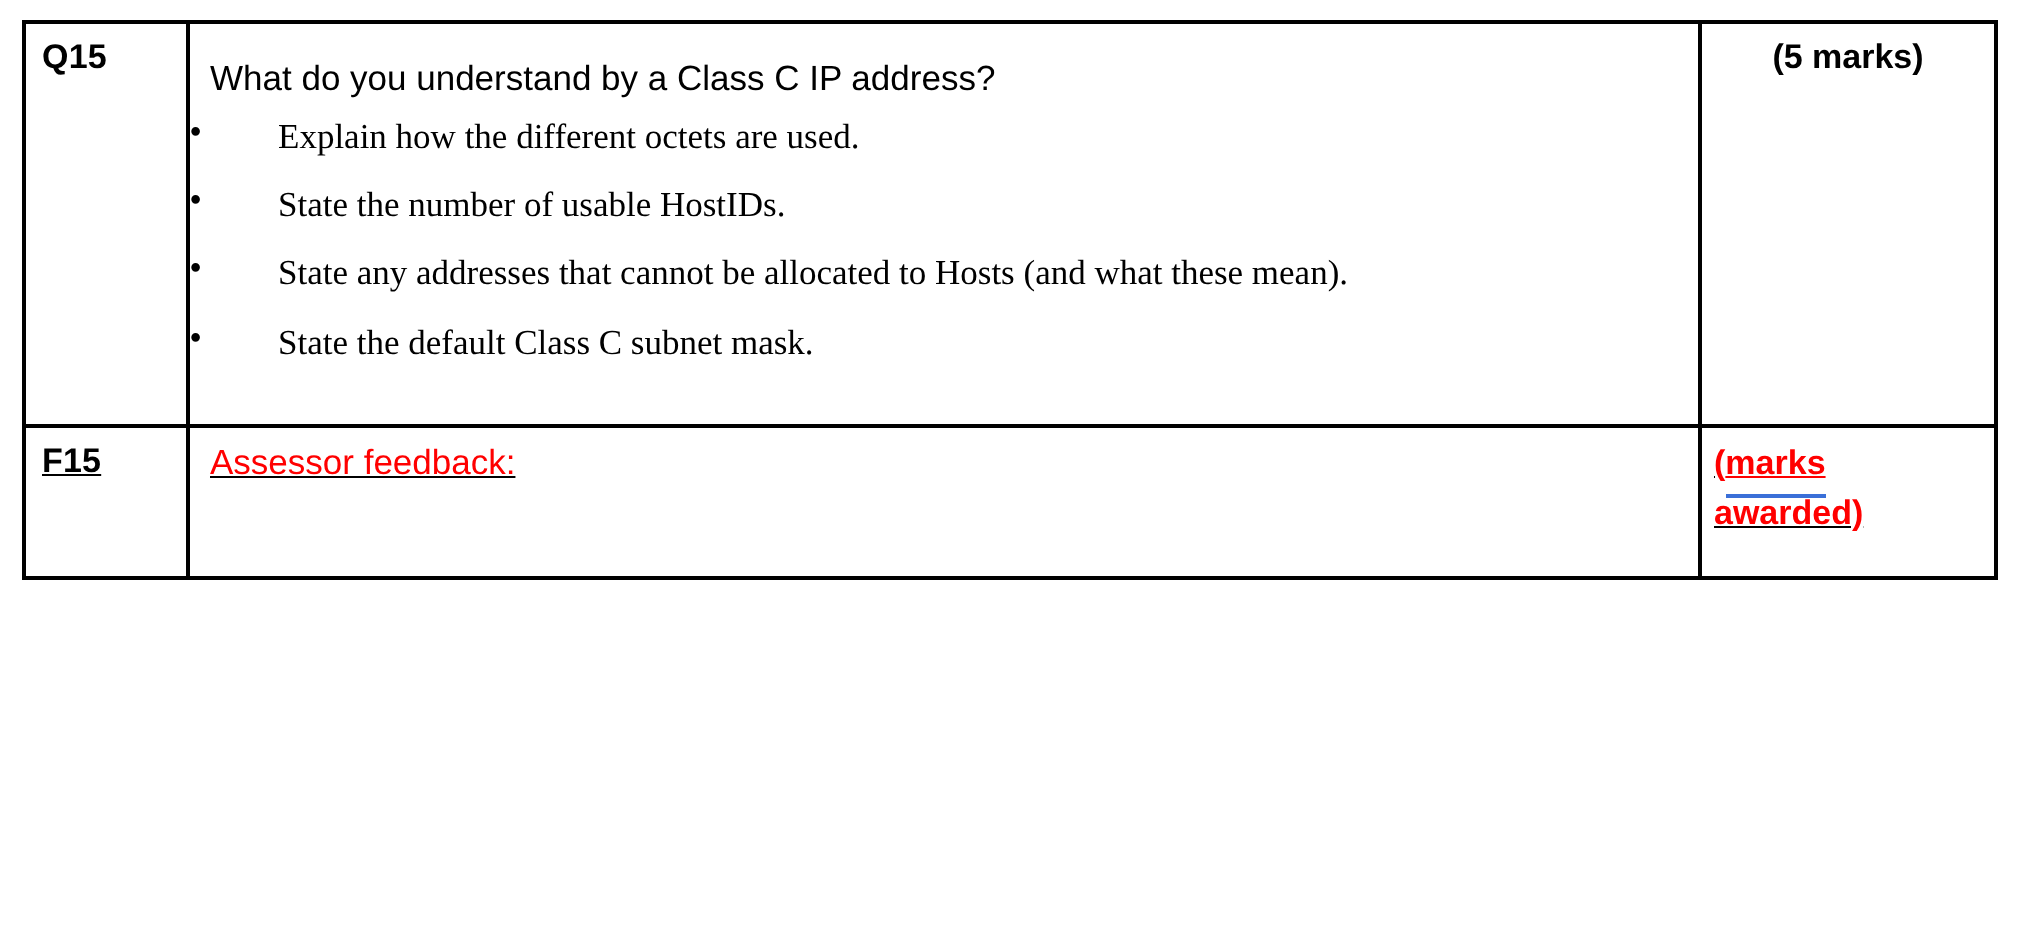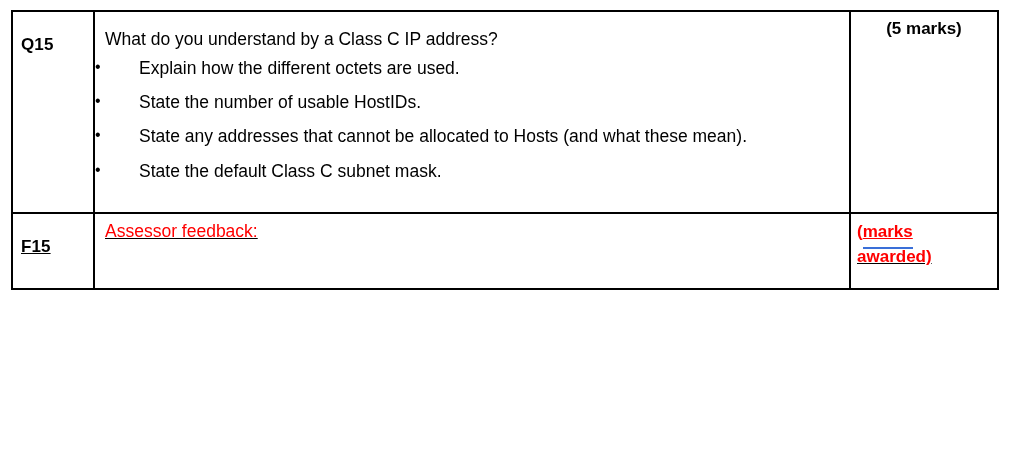--- a/index.html
+++ b/index.html
@@ -48,21 +48,20 @@
   .row-f td { height: 74px; text-decoration: underline; }
 
   
   .code-label {
     font-size: 17px;
     font-weight: bold;
     color: #000000;
     line-height: 1.28;
     padding: 6px 0 0 8px;
     letter-spacing: 0.1px;
-    margin-top: 16px;
   }
 
   .question-text {
     font-size: 17.5px;
     color: #000000;
     line-height: 1.30;
     padding: 16px 4px 0 10px;
     white-space: nowrap;
   }
 
@@ -94,20 +93,21 @@
     left: 0;
     top: 0;
     width: 22px;
     text-align: left;
     font-size: 16px;
     line-height: 1.96;
     color: #000000;
   }
   .bullets li .li-text {
     display: block;
+    font-family: Liberation Serif, serif;
   }
 
   
   .student-answer {
     font-size: 17.5px;
     line-height: 1.30;
     padding: 6px 4px 0 10px;
     color: #4a7ebb;
   }
 

